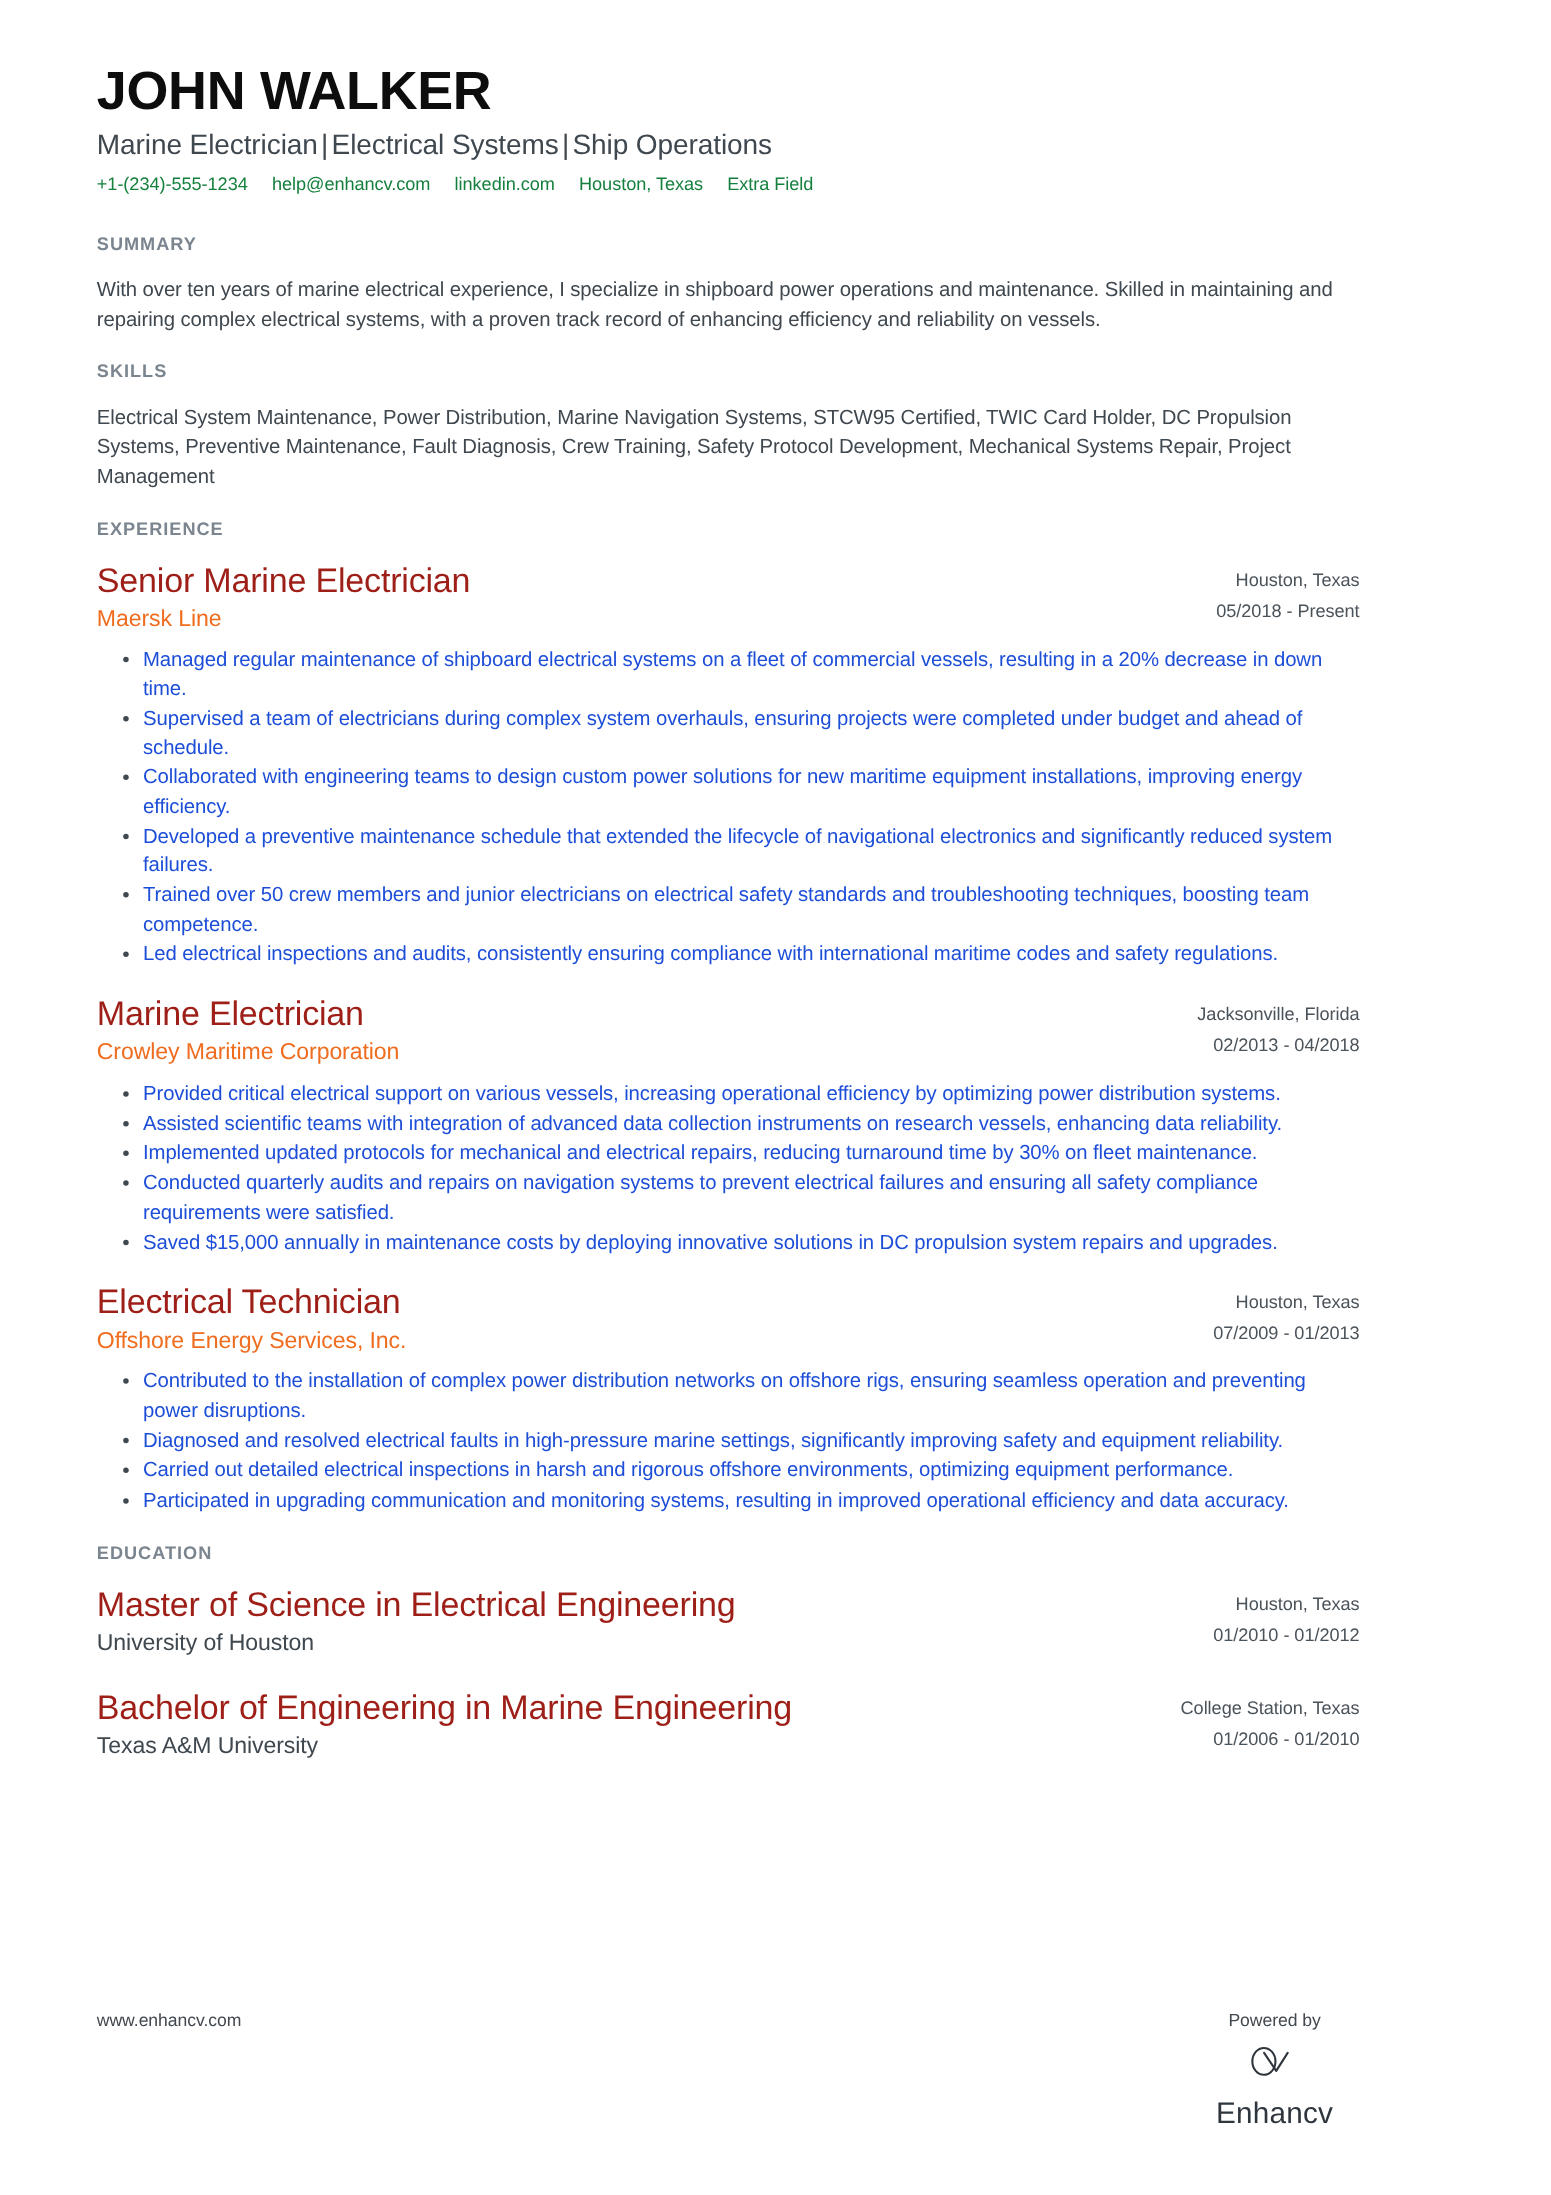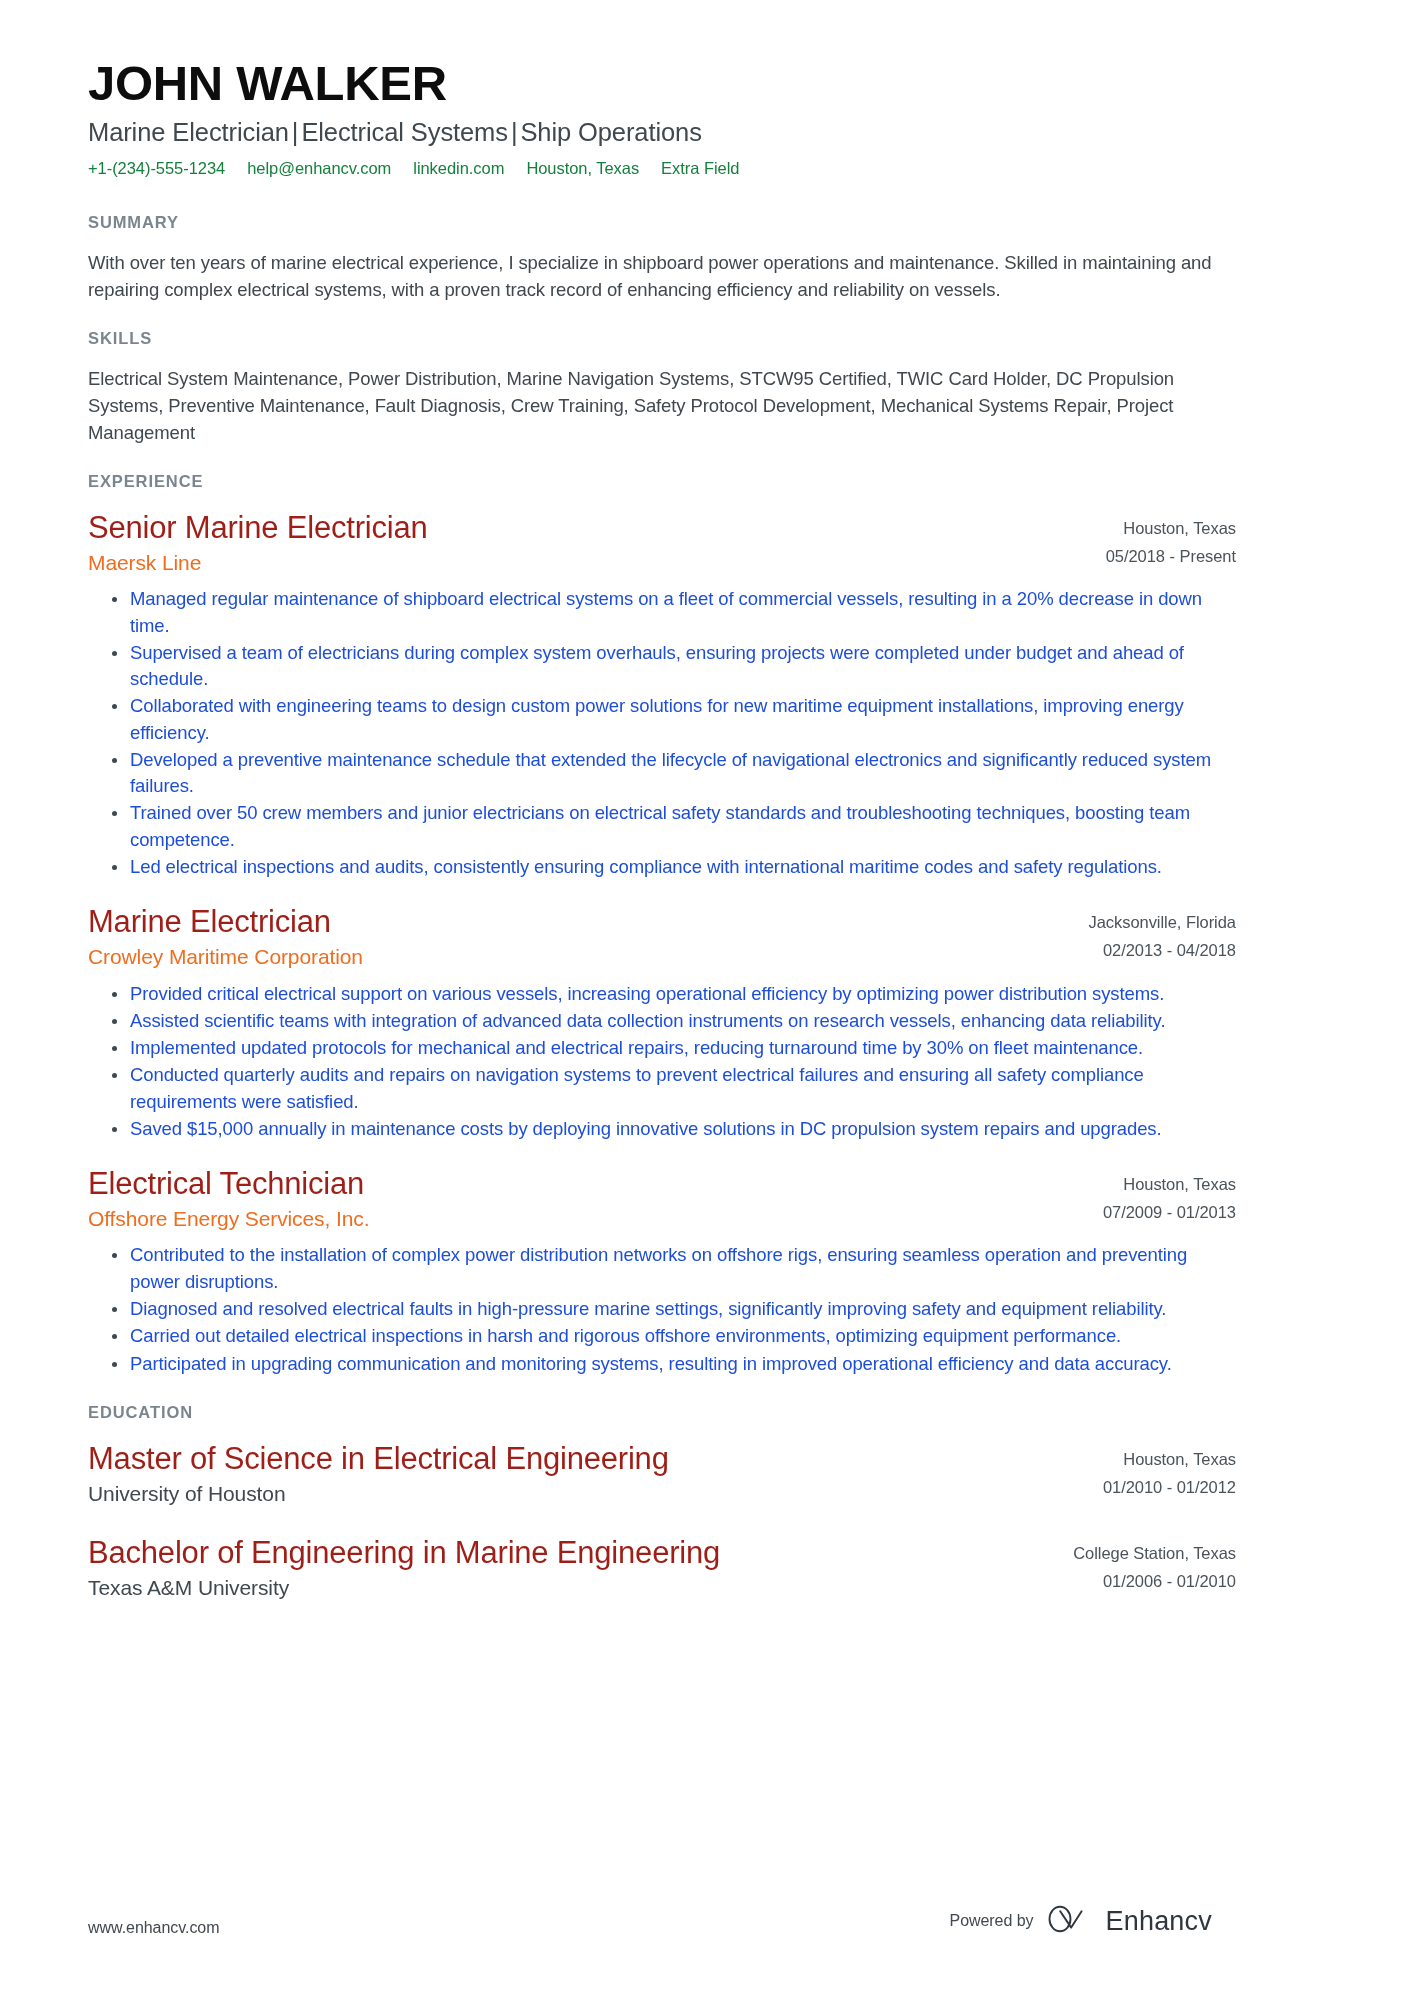--- a/index.html
+++ b/index.html
@@ -146,33 +146,34 @@
   }
 
   
   .footer {
     position: absolute;
     left: 88px;
     right: 72px;
     bottom: 58px;
     display: flex;
     justify-content: space-between;
-    align-items: flex-end;
+    align-items: flex-start;
   }
 
   .footer-url {
     font-size: 16px;
     color: #41484f;
     letter-spacing: -0.05px;
   }
 
   .footer-brand {
     display: flex;
     align-items: center;
     gap: 13px;
+    flex-direction: column;
   }
 
   .powered-by {
     font-size: 16px;
     color: #41484f;
     letter-spacing: -0.05px;
   }
 
   .brand-mark { display: block; }
 

